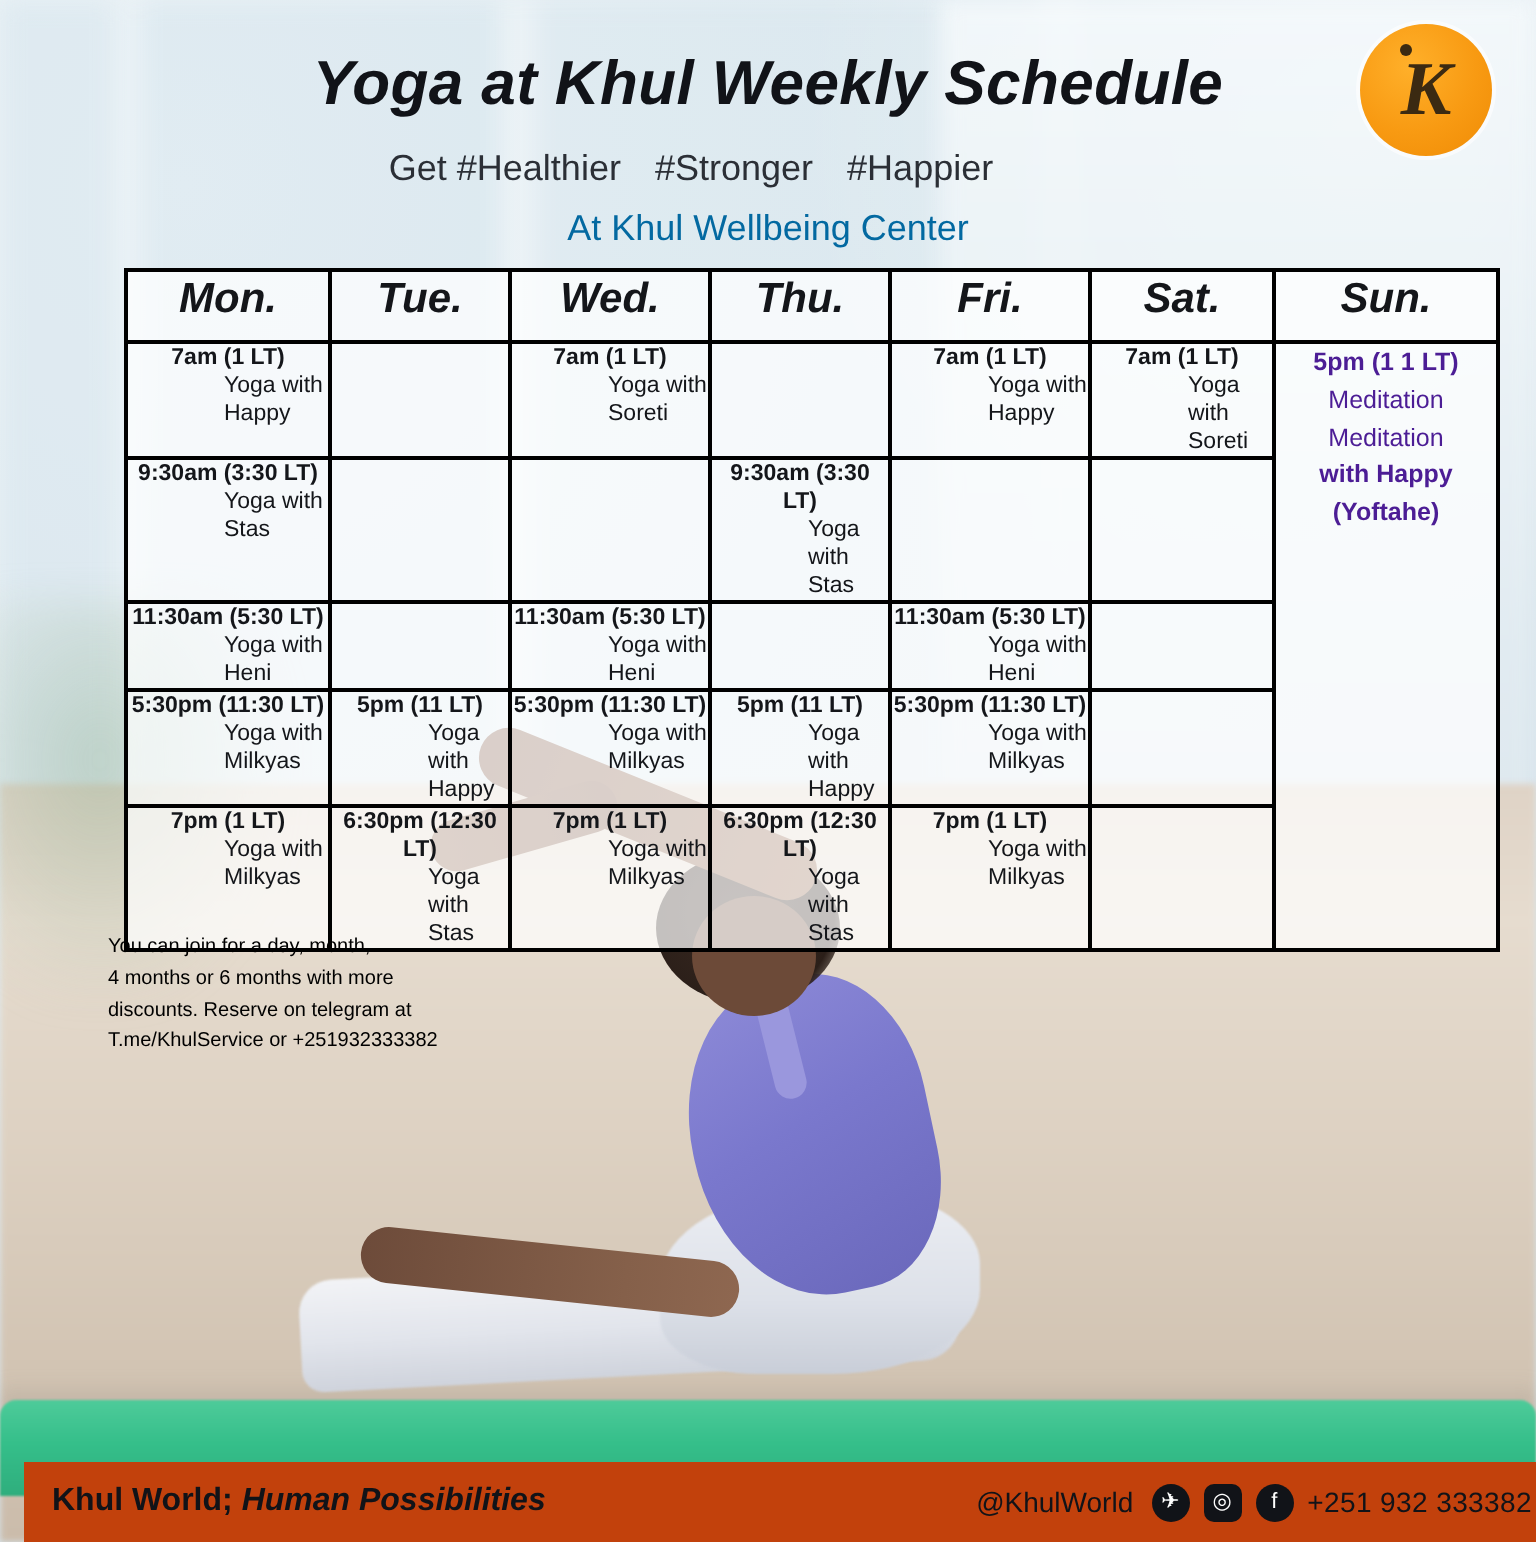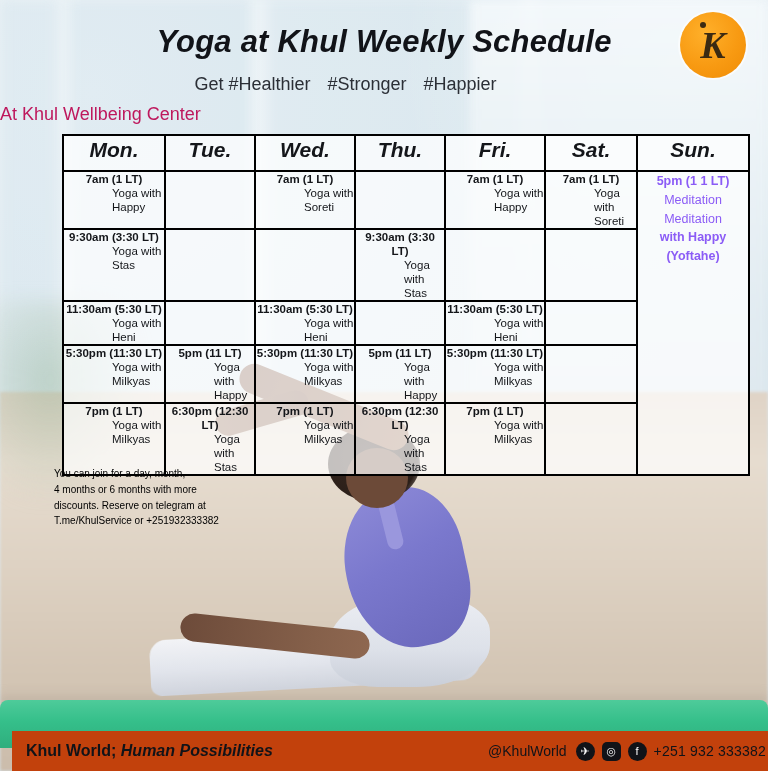--- a/index.html
+++ b/index.html
@@ -164,22 +164,23 @@
     width: 691px;
     text-align: center;
     font-size: 18px;
     color: #2b2f36;
   }
   .subtitle1 span { margin: 0 6px; }
   .subtitle2 {
     position: absolute;
     left: 0; top: 104px;
     width: 768px;
+    text-align: center;
     font-size: 18px;
-    color: #be185d;
+    color: #0369a1;
   }
   .logo {
     position: absolute;
     right: 22px; top: 12px;
     width: 66px; height: 66px;
     border-radius: 50%;
     background: radial-gradient(circle at 38% 32%, #ffb02a 0%, #f89a12 55%, #ef8b05 100%);
     box-shadow: 0 0 0 2px rgba(255,255,255,0.6);
   }
   .logo-k {
@@ -239,21 +240,21 @@
   }
   .cell .who {
     font-size: 11.5px;
     color: #14161a;
     display: block;
     padding-left: 48px;
   }
   .sun-cell {
     text-align: center;
     font-size: 12.5px;
-    color: #8b5cf6;
+    color: #4c1d95;
     line-height: 1.5;
     padding: 6px 4px;
   }
   .sun-cell .sun-time { font-weight: bold; display: block; }
   .sun-cell .sun-l2 { display: block; }
   .sun-cell .sun-l3 { display: block; }
   .sun-cell .sun-l4 { display: block; font-weight: bold; }
   
   .blurb {
     position: absolute;

